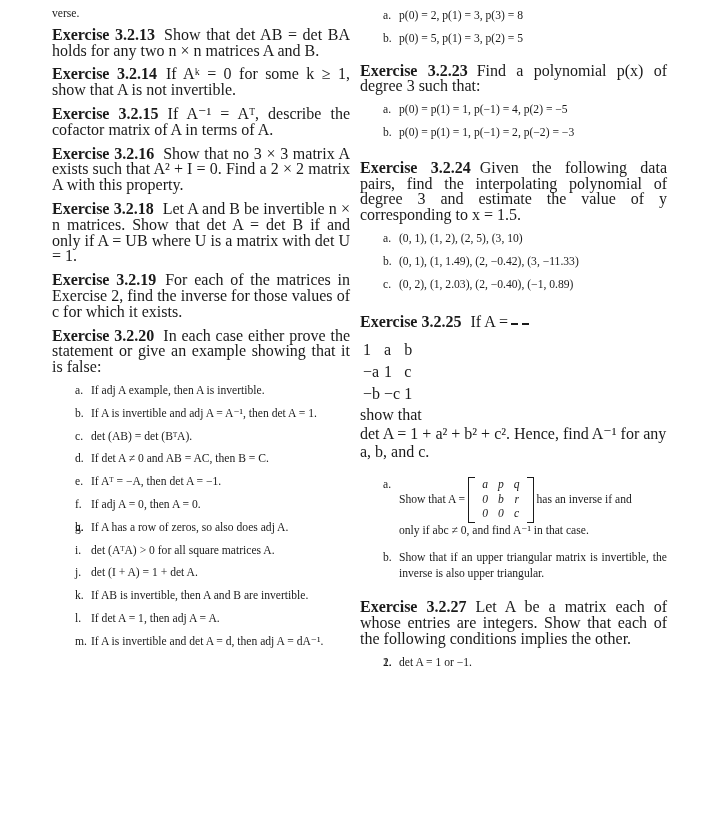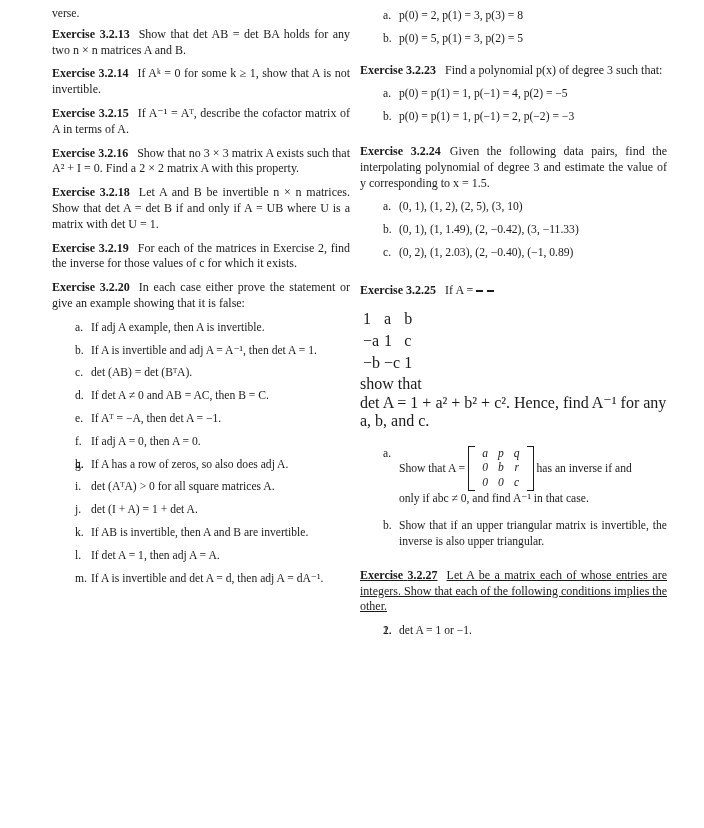--- a/index.html
+++ b/index.html
@@ -45,21 +45,21 @@
   
   .frag {
     font-size: 11.6px;
     line-height: 15.8px;
     margin: 0 0 5px 0;
     text-align: justify;
   }
 
   
   .ex {
-    font-size: 12px;
+    font-size: 16px;
     line-height: 15.8px;
     margin: 0 0 8px 0;
     text-align: justify;
     text-justify: inter-word;
   }
   .ex-title {
     font-weight: bold;
   }
   .ex-gap {
     display: inline-block;
@@ -335,21 +335,21 @@
               </table></span><span>has an inverse if and</span>
           <br>
           <span>only if abc ≠ 0, and find A⁻¹ in that case.</span>
         </li>
         <li class="subitem">
           <span class="marker">b.</span>
           <span>Show that if an upper triangular matrix is invertible, the inverse is also upper triangular.</span>
         </li>
       </ul>
 
-      <p class="ex" style="margin-top:18px;text-decoration:underline;">
+      <p class="ex" style="margin-top:18px;">
         <span class="ex-title">Exercise</span>
         <span class="ex-title"> </span><span class="ex-title exnum">3.2.27</span><span class="ex-gap"></span><span>Let A be a matrix each of whose entries are integers. Show that each of the following conditions implies the other.</span>
       </p>
 
       <ul class="sublist">
         <li class="subitem nojust">
           <span class="marker">1.</span>
         </li>
         <li class="subitem nojust">
           <span class="marker">2.</span>

